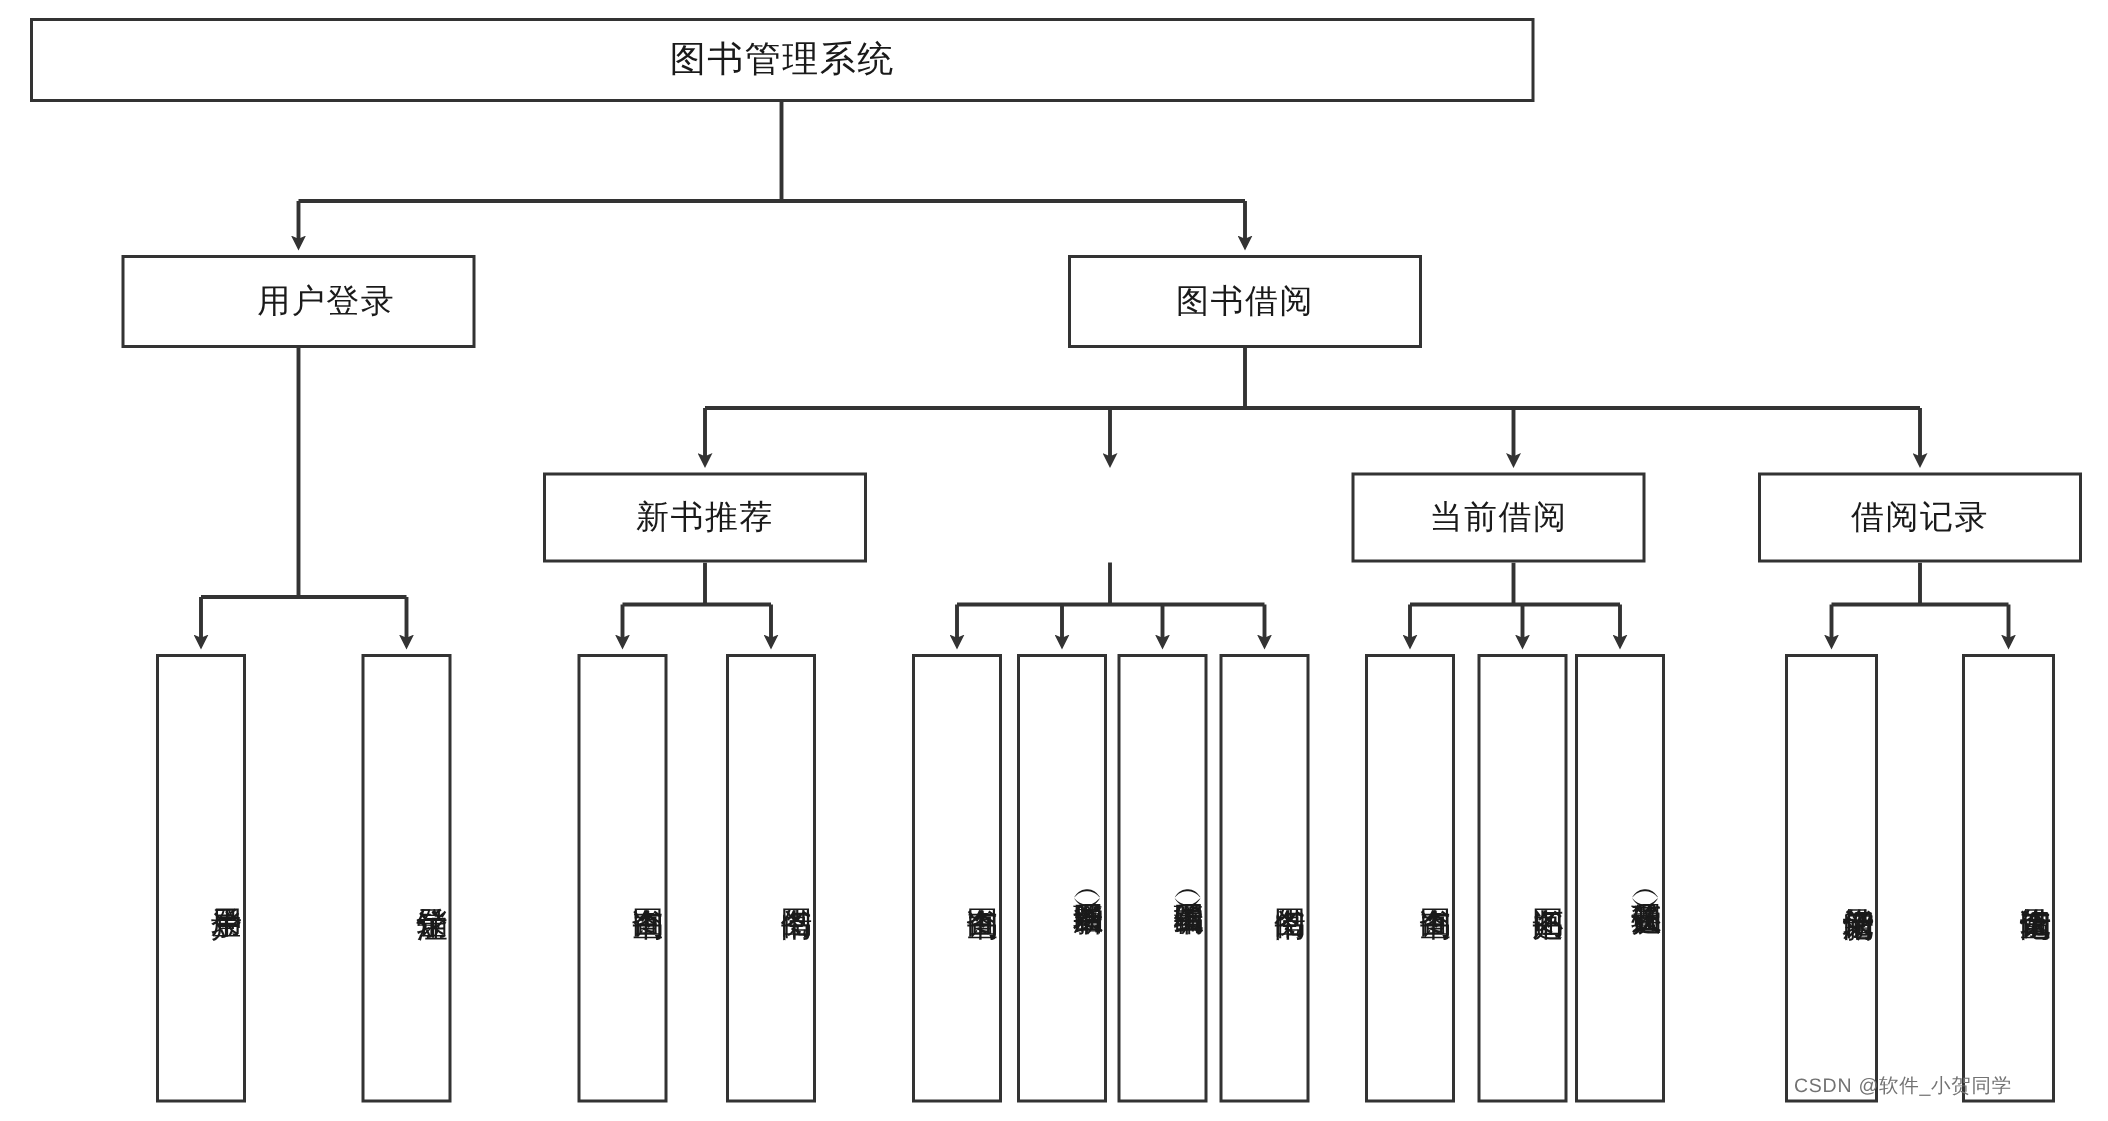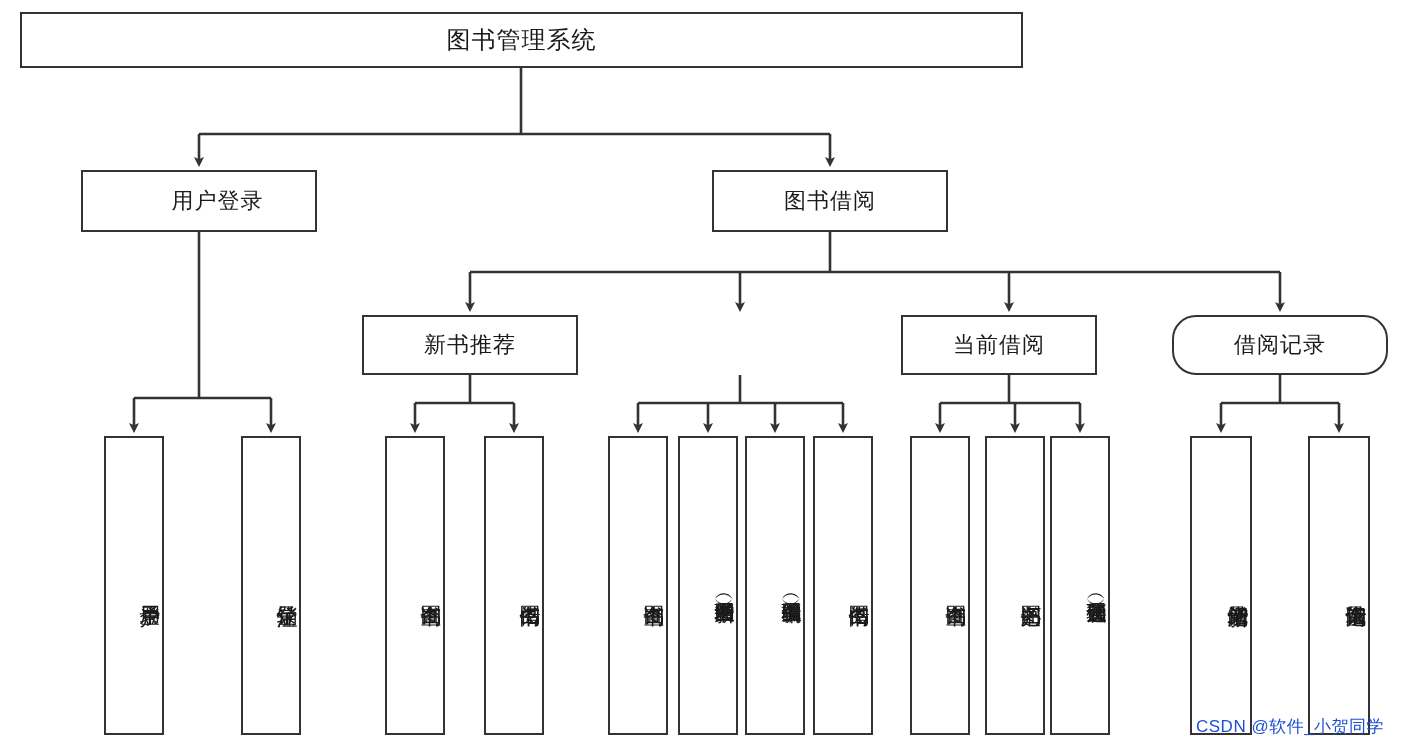--- a/index.html
+++ b/index.html
@@ -55,22 +55,22 @@
   }
   .node-v.tight {
     padding-top: 2px;
     font-size: 20px;
   }
   .root {
     font-size: 24px;
   }
   .watermark {
     position: absolute;
-    font-size: 17px;
-    color: #1d4ed8;
+    font-size: 13px;
+    color: #737373;
     white-space: nowrap;
     letter-spacing: 0.5px;
   }
 </style>
 </head>
 <body>
 
 <div id="canvas">
 
   <svg class="edges" viewBox="0 0 1405 747" xmlns="http://www.w3.org/2000/svg">
@@ -133,21 +133,21 @@
   <div class="node node-h" style="left:712px; top:170px; width:236px; height:62px;">
     <span>图书借阅</span>
   </div>
 
   <div class="node node-h" style="left:362px; top:315px; width:216px; height:60px;">
     <span>新书推荐</span>
   </div>
   <div class="node node-h" style="left:901px; top:315px; width:196px; height:60px;">
     <span>当前借阅</span>
   </div>
-  <div class="node node-h" style="left:1172px; top:315px; width:216px; height:60px;border-radius:24px;">
+  <div class="node node-h" style="left:1172px; top:315px; width:216px; height:60px;">
     <span>借阅记录</span>
   </div>
 
   <div class="node node-v" style="left:104px; top:436px; width:60px; height:299px;">
     <span>用户登录</span>
   </div>
   <div class="node node-v" style="left:241px; top:436px; width:60px; height:299px;">
     <span>注销登录</span>
   </div>
 

